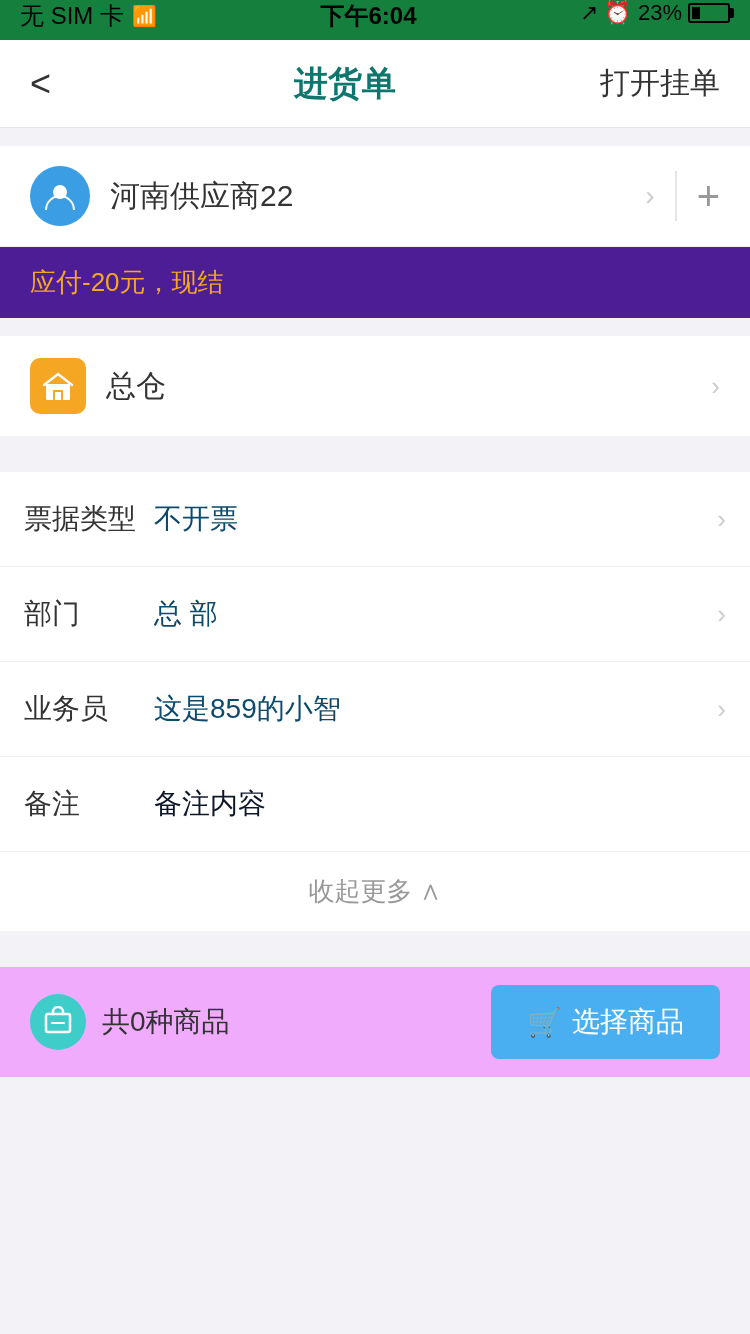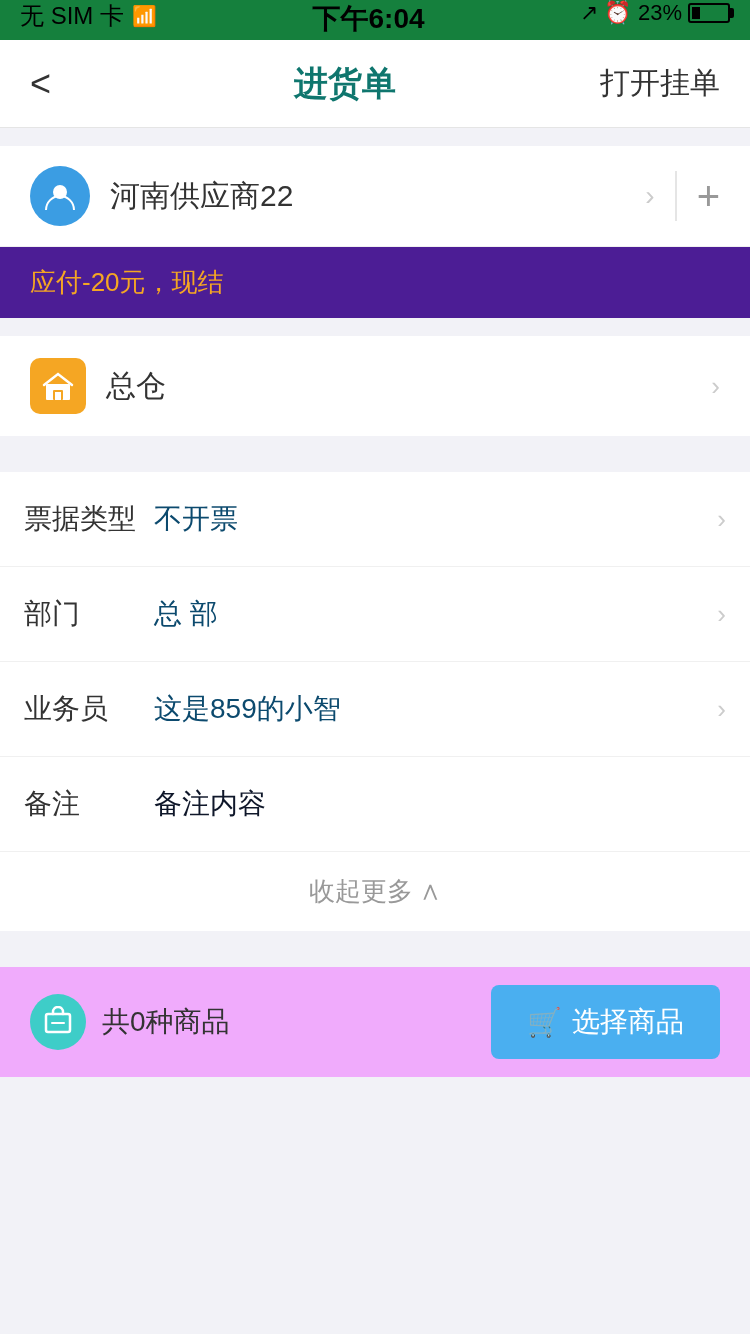--- a/index.html
+++ b/index.html
@@ -19,21 +19,21 @@
       height: 40px;
       background: #15803d;
       display: flex;
       align-items: flex-start;
       justify-content: space-between;
       padding: 0 20px;
       font-size: 24px;
       color: #000;
     }
     .status-left { display: flex; align-items: center; gap: 8px; }
-    .status-center { font-size: 28px; font-weight: 600; }
+    .status-center { font-size: 24px; font-weight: 600; }
     .status-right { display: flex; align-items: center; gap: 6px; font-size: 22px; }
     .wifi-icon { font-size: 20px; }
     .battery-box {
       display: inline-flex; align-items: center;
       border: 2px solid #000; border-radius: 3px;
       width: 42px; height: 20px; padding: 2px; position: relative;
     }
     .battery-fill {
       background: #000; height: 100%; width: 23%;
     }
@@ -191,21 +191,20 @@
 
     
     .collapse-bar {
       display: flex;
       align-items: flex-end;
       justify-content: center;
       padding: 22px 30px;
       background: #fff;
       border-top: 1px solid #f0f0f0;
       margin-top: 0;
-      font-family: Liberation Serif, serif;
     }
     .collapse-text {
       font-size: 26px;
       color: #999;
     }
 
     
     .bottom-bar {
       display: flex;
       align-items: center;

